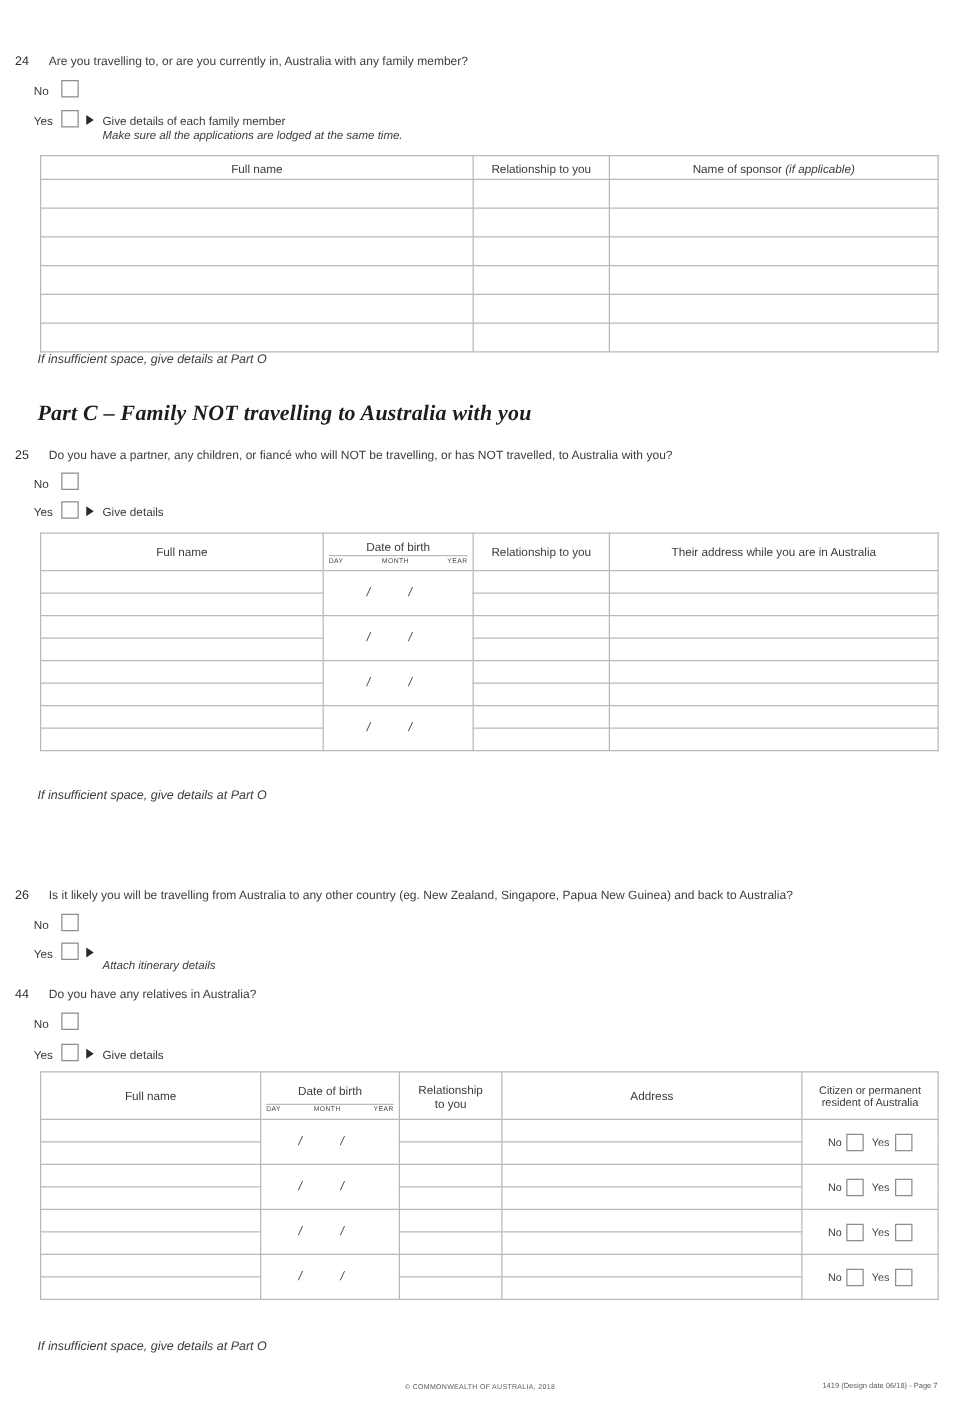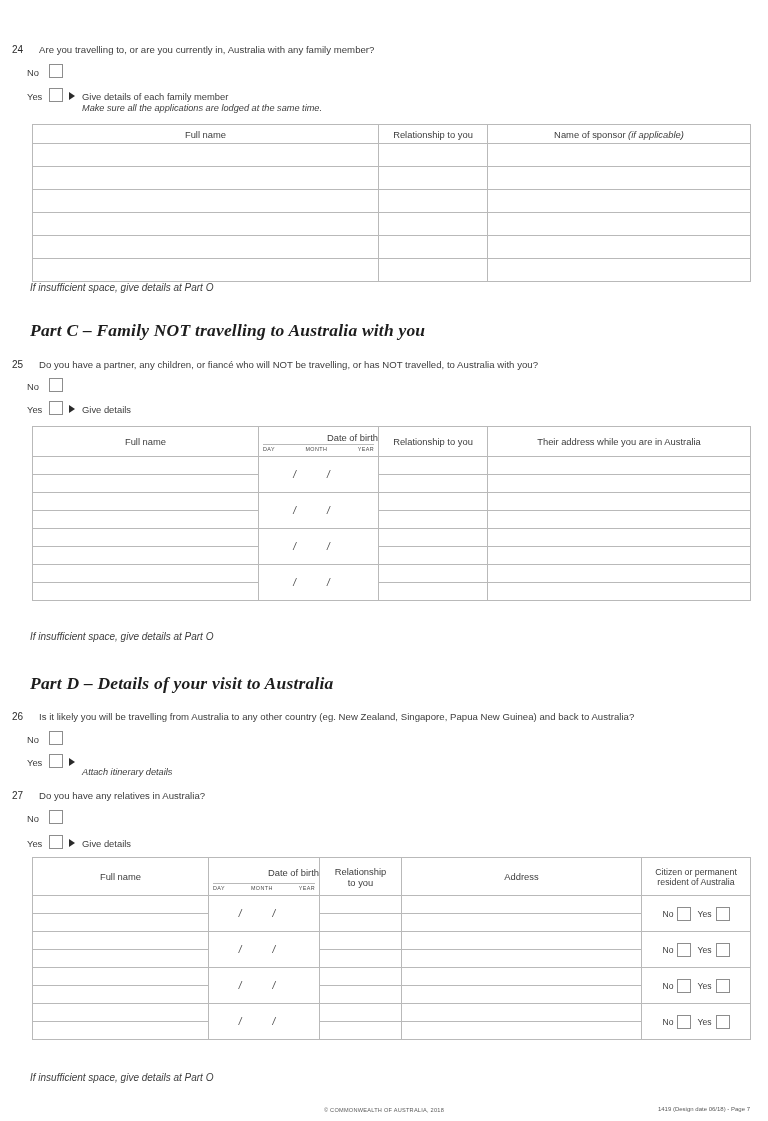--- a/index.html
+++ b/index.html
@@ -101,21 +101,21 @@
   .hdr-h { height: 19px; }
   .hdr-h-2 { height: 30px; }
   .hdr-h-3 { height: 38px; }
   .row-thin { height: 18px; }
   .row-med  { height: 23px; }
 
   .dob-wrap { position: relative; height: 100%; }
   .dob-title {
     font-size: 9.4px;
     color: #3c3c3c;
-    text-align: right;
+    text-align: center;
     padding-top: 1px;
   }
   .dob-subs {
     display: flex;
     border-top: 1px solid #b9b9b9;
     margin: 1px 4px 0 4px;
     justify-content: space-between;
     padding-top: 1px;
   }
   .dob-subs span {
@@ -329,41 +329,40 @@
       <tr class="row-thin">
         <td></td>
         <td></td>
         <td></td>
       </tr>
     </tbody>
   </table>
 
   <div class="insufficient" style="left:30px; top:631px;">If insufficient space, give details at Part O</div>
 
-  <div class="part-heading" style="left:30px; top:673px;">Part D – Details of your visit to Australia</div>
 
   <div class="question" style="left:12px; top:711px; width:740px;">
     <div class="q-num">26</div>
     <div class="q-text">Is it likely you will be travelling from Australia to any other country (eg. New Zealand, Singapore, Papua New Guinea) and back to Australia?</div>
   </div>
 
   <div class="answer-row" style="top:731px; width:300px;">
     <span class="answer-label">No</span>
     <span class="cbox" style="left:22px;"></span>
   </div>
 
   <div class="answer-row" style="top:754px; width:320px;">
     <span class="answer-label">Yes</span>
     <span class="cbox" style="left:22px;"></span>
     <span class="arrow" style="left:42px;"></span>
     <span class="follow-italic" style="left:55px; top:13px;">Attach itinerary details</span>
   </div>
 
   <div class="question" style="left:12px; top:790px; width:740px;">
-    <div class="q-num">27</div>
+    <div class="q-num">44</div>
     <div class="q-text">Do you have any relatives in Australia?</div>
   </div>
 
   <div class="answer-row" style="top:810px; width:300px;">
     <span class="answer-label">No</span>
     <span class="cbox" style="left:22px;"></span>
   </div>
 
   <div class="answer-row" style="top:835px; width:300px;">
     <span class="answer-label">Yes</span>

